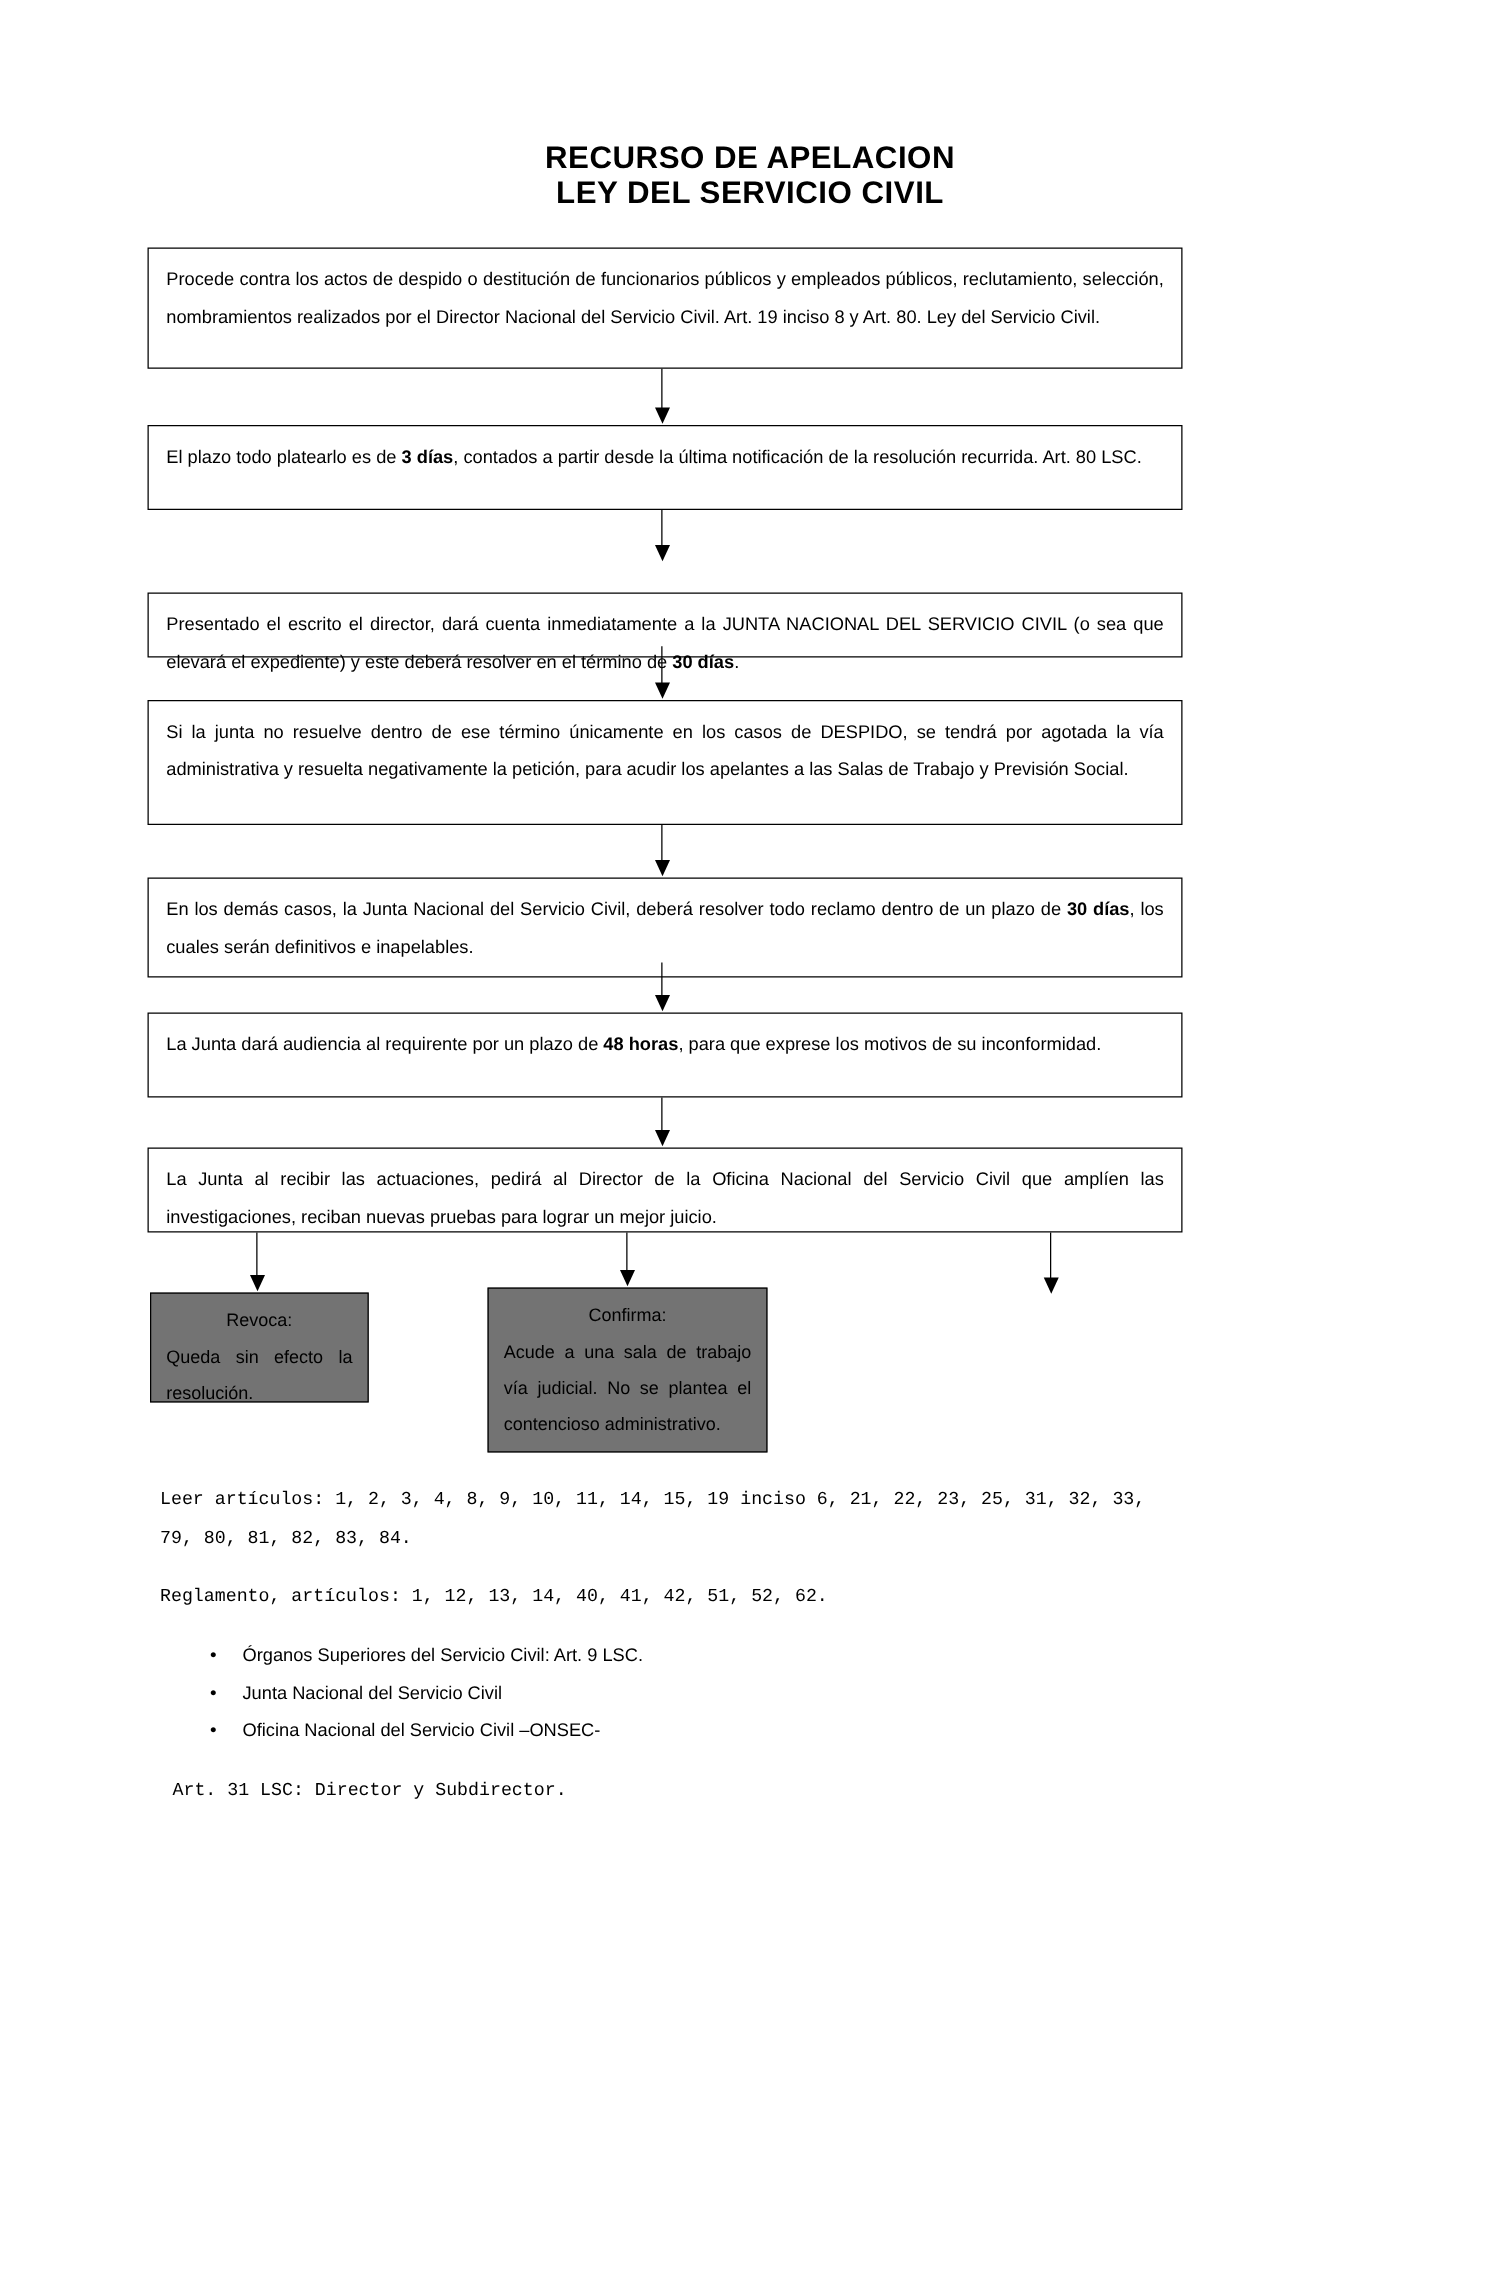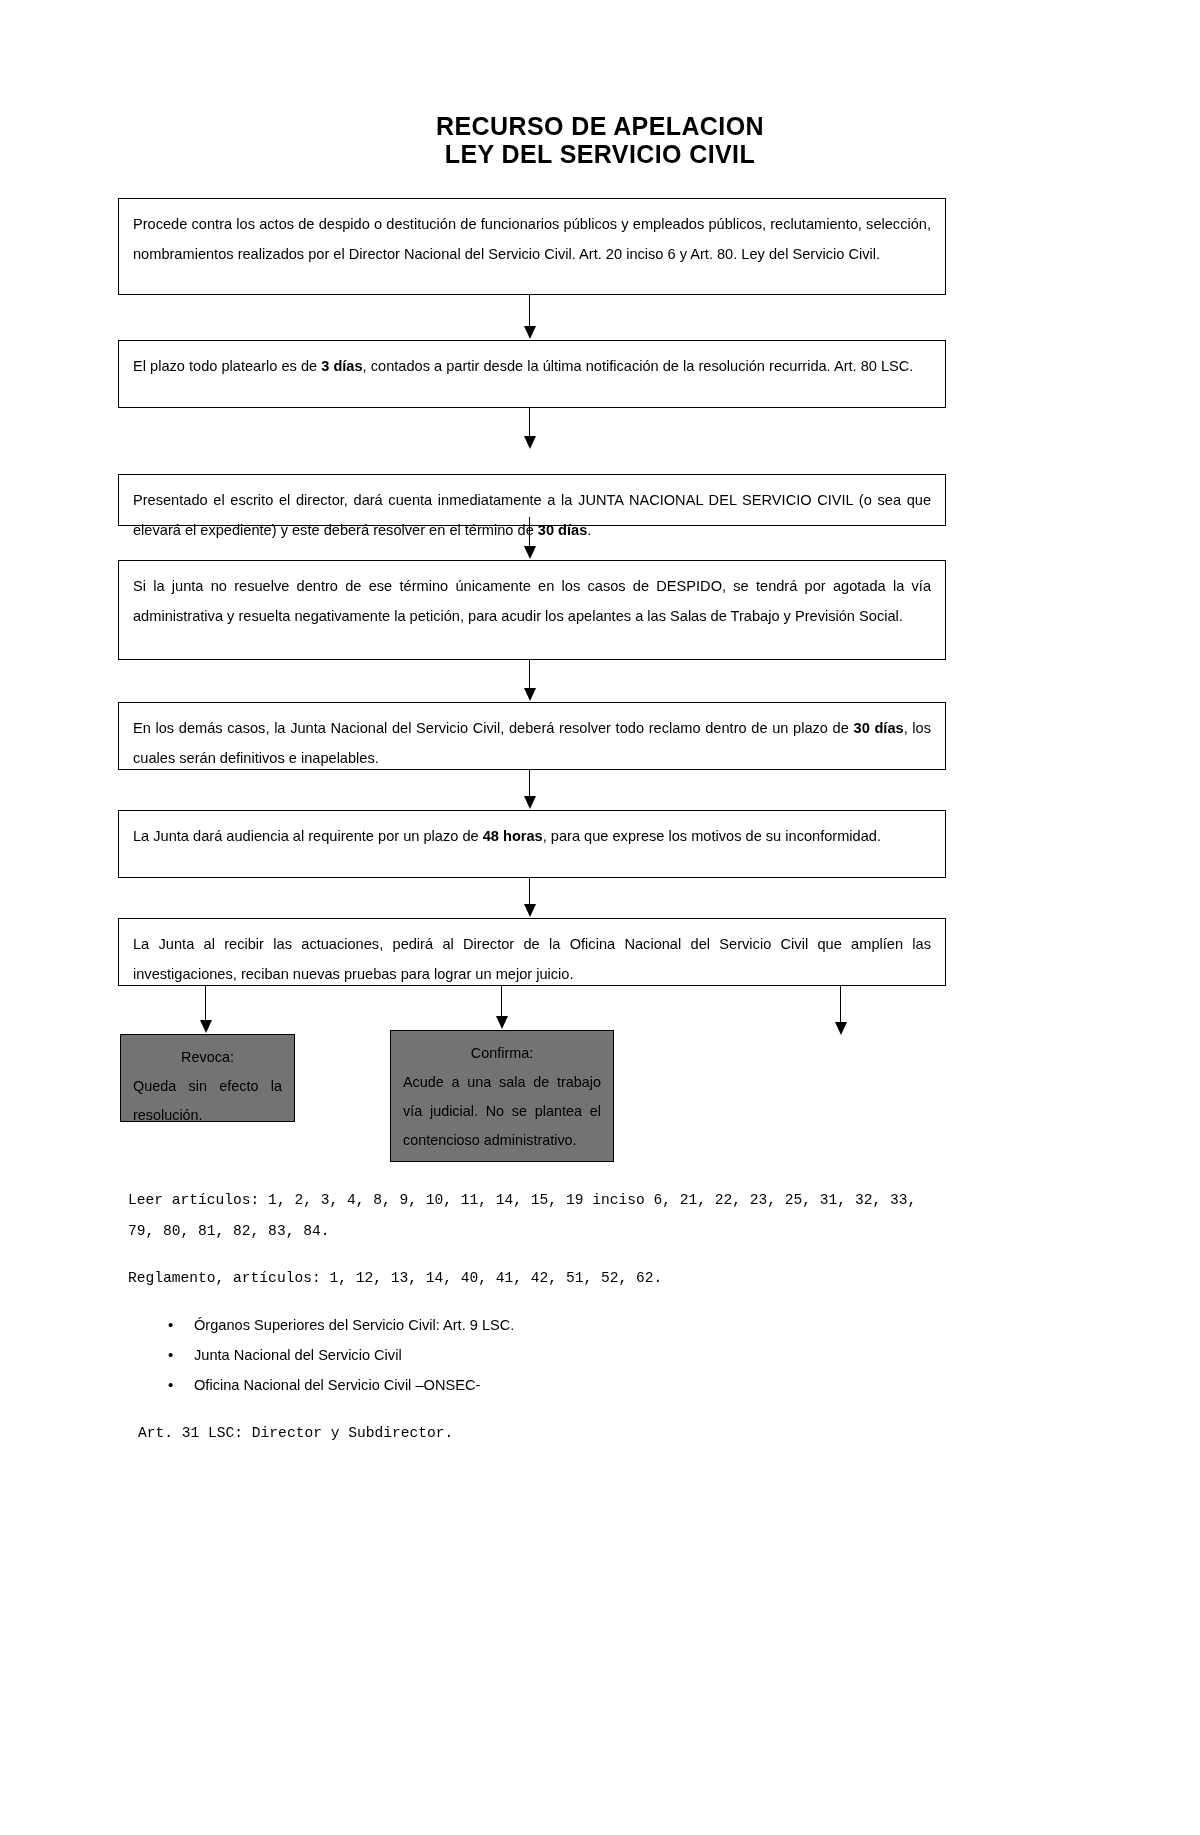--- a/index.html
+++ b/index.html
@@ -56,21 +56,21 @@
   }
   .fbox b { font-weight: bold; }
 
   
   .col-main { left: 118px; width: 828px; }
 
   #box1 { top: 198px;  height: 97px; }
   #box2 { top: 340px;  height: 68px; }
   #box3 { top: 474px;  height: 52px; }
   #box4 { top: 560px;  height: 100px; }
-  #box5 { top: 702px;  height: 68px; }
+  #box5 { top: 702px;  height: 80px; }
   #box6 { top: 810px;  height: 68px; }
   #box7 { top: 918px;  height: 68px; }
 
   
   .obox {
     position: absolute;
     box-sizing: border-box;
     border: 1.3px solid #000000;
     background: #737373;
     padding: 8px 12px;
@@ -136,21 +136,21 @@
 <body>
 
 <div class="page">
 
   <div class="title-block">
     <div class="title-line">RECURSO DE APELACION</div>
     <div class="title-line">LEY DEL SERVICIO CIVIL</div>
   </div>
 
   <div class="fbox col-main" id="box1">
-    <p>Procede contra los actos de despido o destitución de funcionarios públicos y empleados públicos, reclutamiento, selección, nombramientos realizados por el Director Nacional del Servicio Civil. Art. 20 inciso 6 y Art. 80. Ley del Servicio Civil.</p>
+    <p>Procede contra los actos de despido o destitución de funcionarios públicos y empleados públicos, reclutamiento, selección, nombramientos realizados por el Director Nacional del Servicio Civil. Art. 19 inciso 8 y Art. 80. Ley del Servicio Civil.</p>
   </div>
 
   <div class="vline" style="left:529px; top:295px; height:33px;"></div>
   <div class="arrow-head" style="left:524px; top:326px;"></div>
 
   <div class="fbox col-main" id="box2">
     <p><span>El plazo todo platearlo es de </span><b>3 días</b><span>, contados a partir desde la última notificación de la resolución recurrida. Art. 80 LSC.</span></p>
   </div>
 
   <div class="vline" style="left:529px; top:408px; height:30px;"></div>

